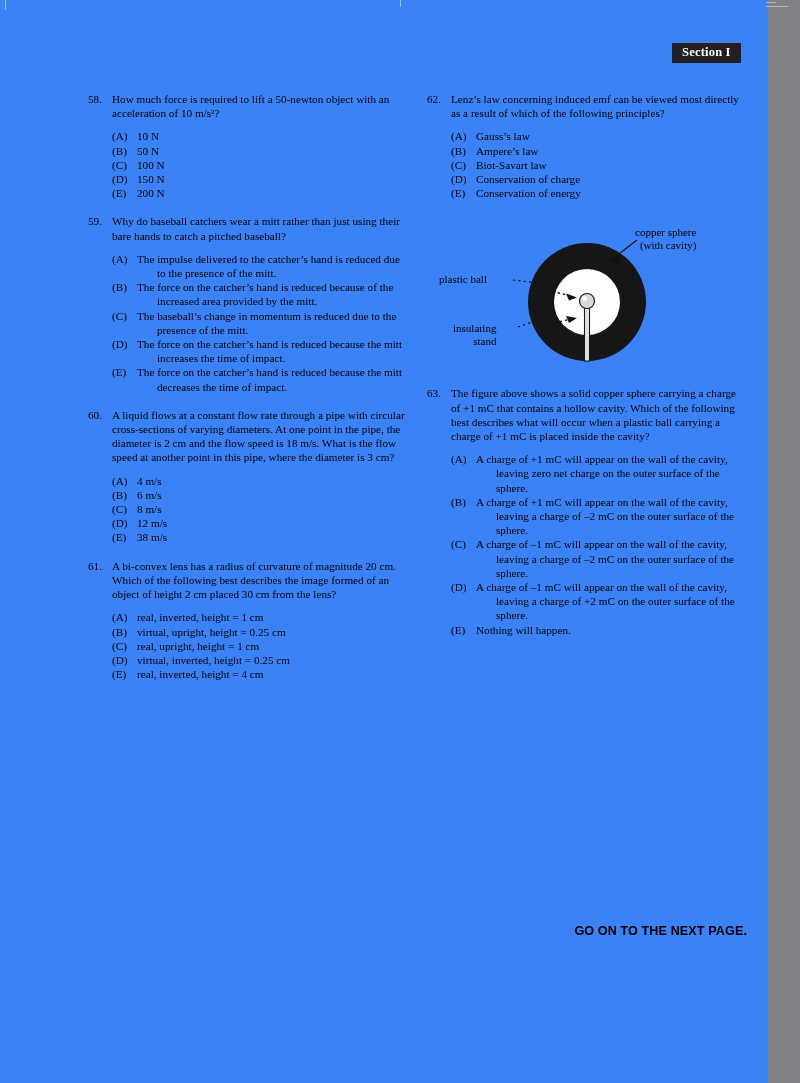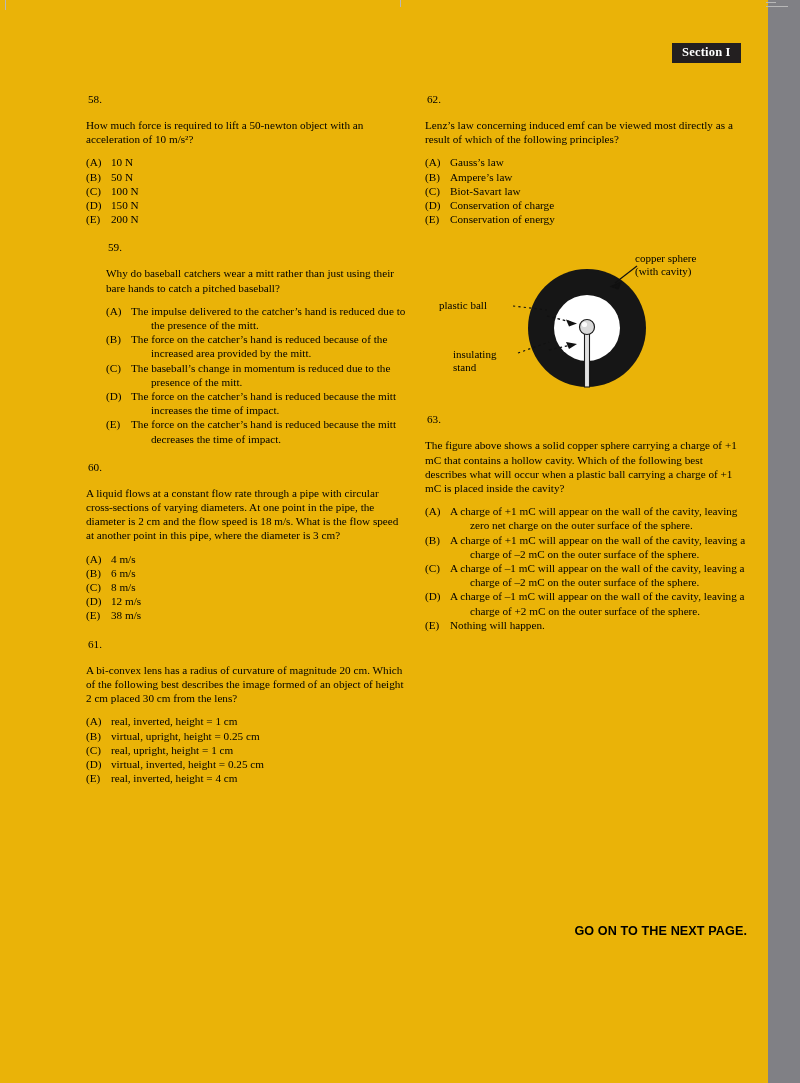--- a/index.html
+++ b/index.html
@@ -8,21 +8,21 @@
     background: #ffffff;
   }
   body {
     font-family: "Liberation Serif", "DejaVu Serif", serif;
     color: #000;
   }
   #page {
     position: relative;
     width: 800px;
     height: 1083px;
-    background: #eab308;
+    background: #3b82f6;
     overflow: hidden;
   }
   
   .edge-bar {
     position: absolute;
     top: 0;
     right: 0;
     width: 32px;
     height: 1083px;
     background: #808085;
@@ -55,21 +55,20 @@
   .col {
     position: absolute;
     top: 92px;
   }
   .col-left  { left: 86px;  width: 320px; }
   .col-right { left: 425px; width: 322px; }
 
   .q {
     display: flex;
     margin-bottom: 14px;
-    flex-direction: column;
   }
   .q-num {
     width: 26px;
     flex: 0 0 26px;
     font-size: 11.2px;
     line-height: 14.2px;
     text-align: left;
     padding-left: 2px;
     box-sizing: border-box;
   }
@@ -101,20 +100,21 @@
     padding-left: 20px;
     text-indent: -20px;
   }
 
   
   .figure {
     position: relative;
     width: 322px;
     height: 152px;
     margin: 24px 0 10px 0;
+    text-align: right;
   }
   .figure svg { display: block; }
   .fig-label {
     position: absolute;
     font-size: 11px;
     line-height: 13px;
     font-family: "Liberation Serif", "DejaVu Serif", serif;
   }
   .lbl-copper { left: 210px; top: 2px; }
   .lbl-plastic { left: 14px; top: 49px; }
@@ -195,21 +195,21 @@
               <div class="choice-letter">(D)</div>
               <div class="choice-text">150 N</div>
             </div>
             <div class="choice">
               <div class="choice-letter">(E)</div>
               <div class="choice-text">200 N</div>
             </div>
           </div>
         </div>
       </div>
-      <div class="q" style="margin-top: 13px; margin-left: 20px;">
+      <div class="q" style="margin-top: 13px;">
         <div class="q-num">59.</div>
         <div class="q-body">
           <p class="q-stem">Why do baseball catchers wear a mitt rather than just using their bare hands to catch a pitched baseball?</p>
           <div class="choices">
             <div class="choice">
               <div class="choice-letter">(A)</div>
               <div class="choice-text hang">The impulse delivered to the catcher’s hand is reduced due to the presence of the mitt.</div>
             </div>
             <div class="choice">
               <div class="choice-letter">(B)</div>

